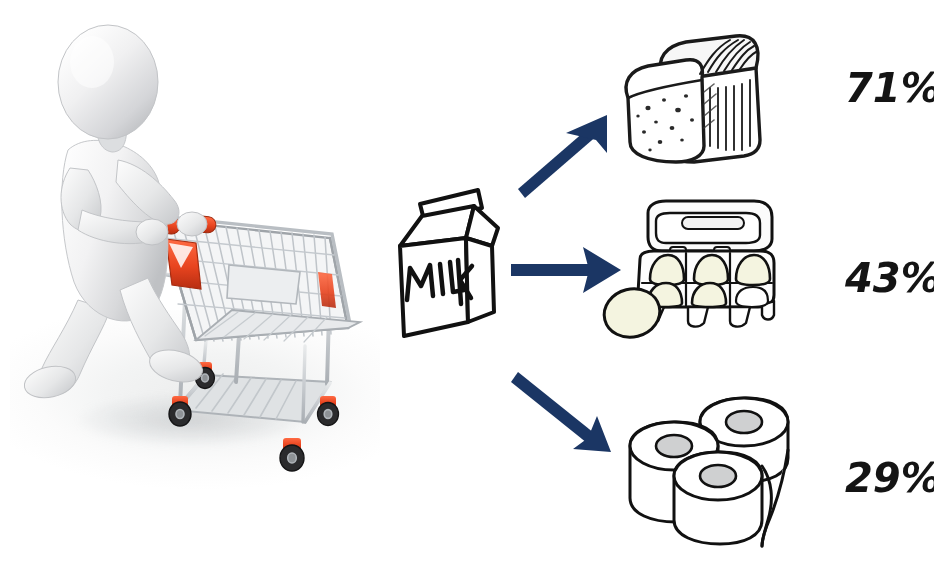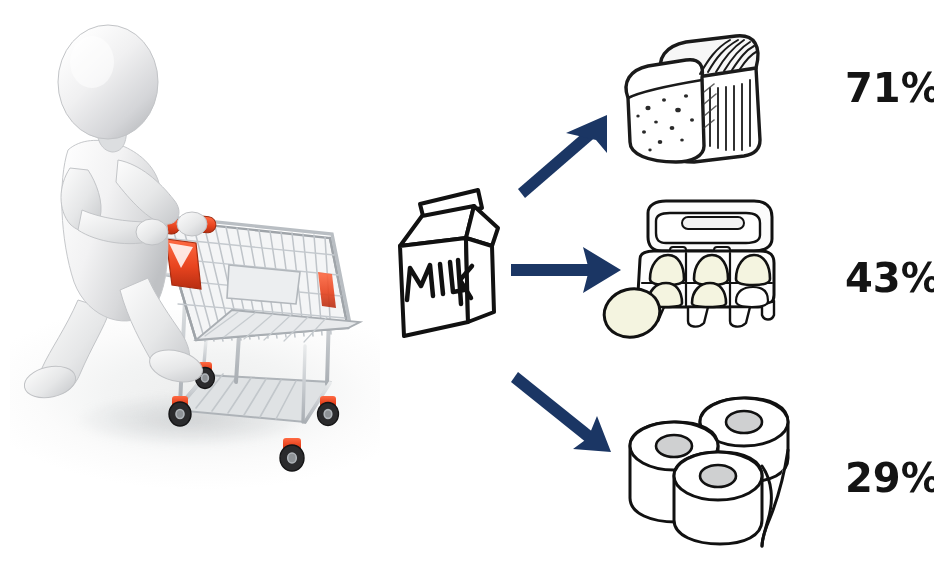--- a/index.html
+++ b/index.html
@@ -1,21 +1,21 @@
 <!DOCTYPE html>
 <html><head>
 <meta charset="utf-8">
 <style>
   html,body{margin:0;padding:0;background:#fff;}
   body{
     width:934px;height:577px;overflow:hidden;position:relative;
     font-family:"Liberation Sans",sans-serif;
     background:#ffffff;
   }
-  .stage{position:absolute;inset:0;}
+  .stage{position:absolute;inset:0;font-style:italic;}
 
   
   .shopper-region{position:absolute;left:0;top:10px;width:395px;height:500px;}
   .floor{
     position:absolute;left:10px;top:300px;width:370px;height:200px;
     background:radial-gradient(ellipse 62% 48% at 52% 42%, #eceded 0%, #f3f4f4 42%, #fbfbfb 72%, #ffffff 100%);
   }
   .figure-shadow{
     position:absolute;left:40px;top:375px;width:300px;height:70px;
     background:radial-gradient(ellipse 50% 50% at 50% 50%, rgba(140,145,150,.30) 0%, rgba(170,175,180,.13) 55%, rgba(255,255,255,0) 78%);

